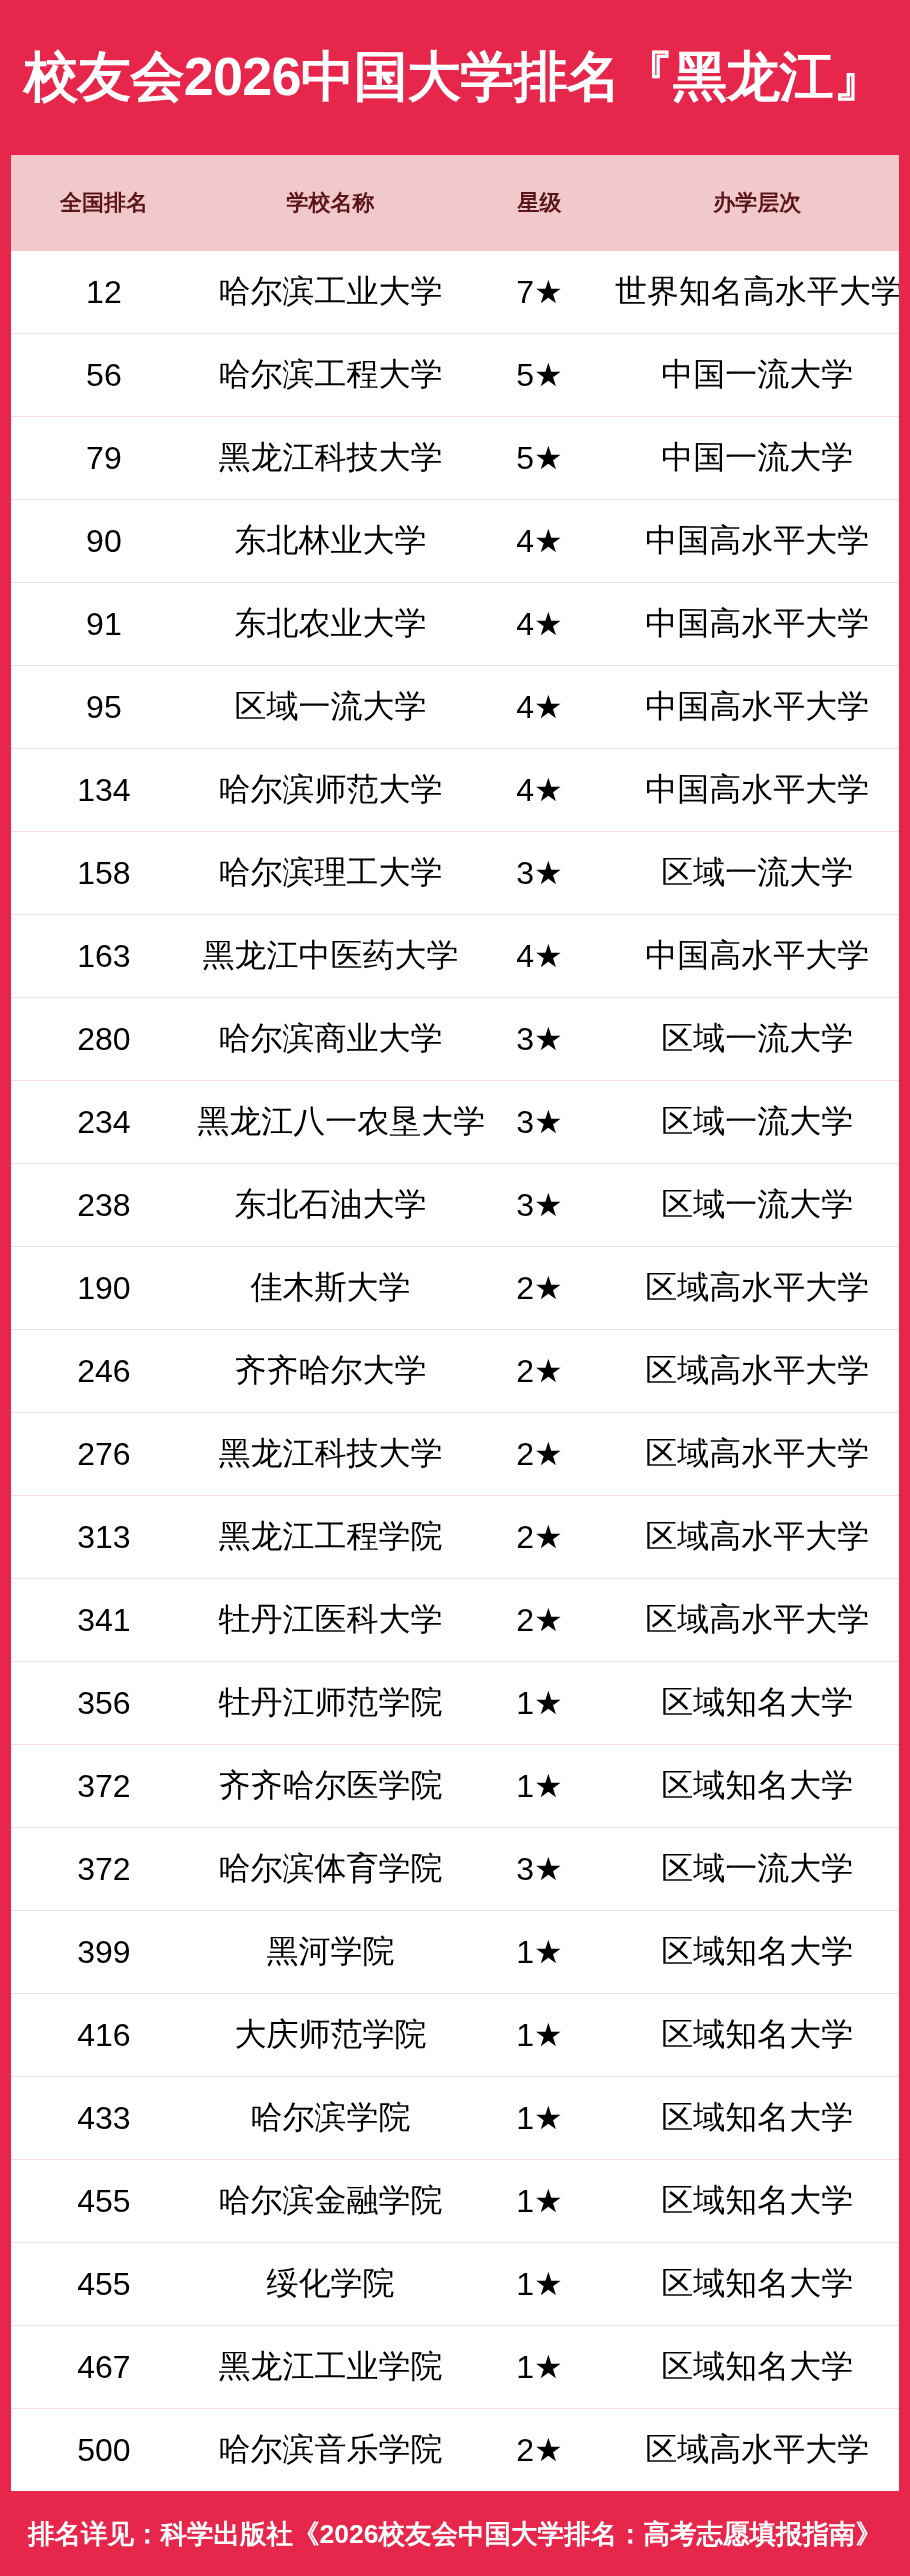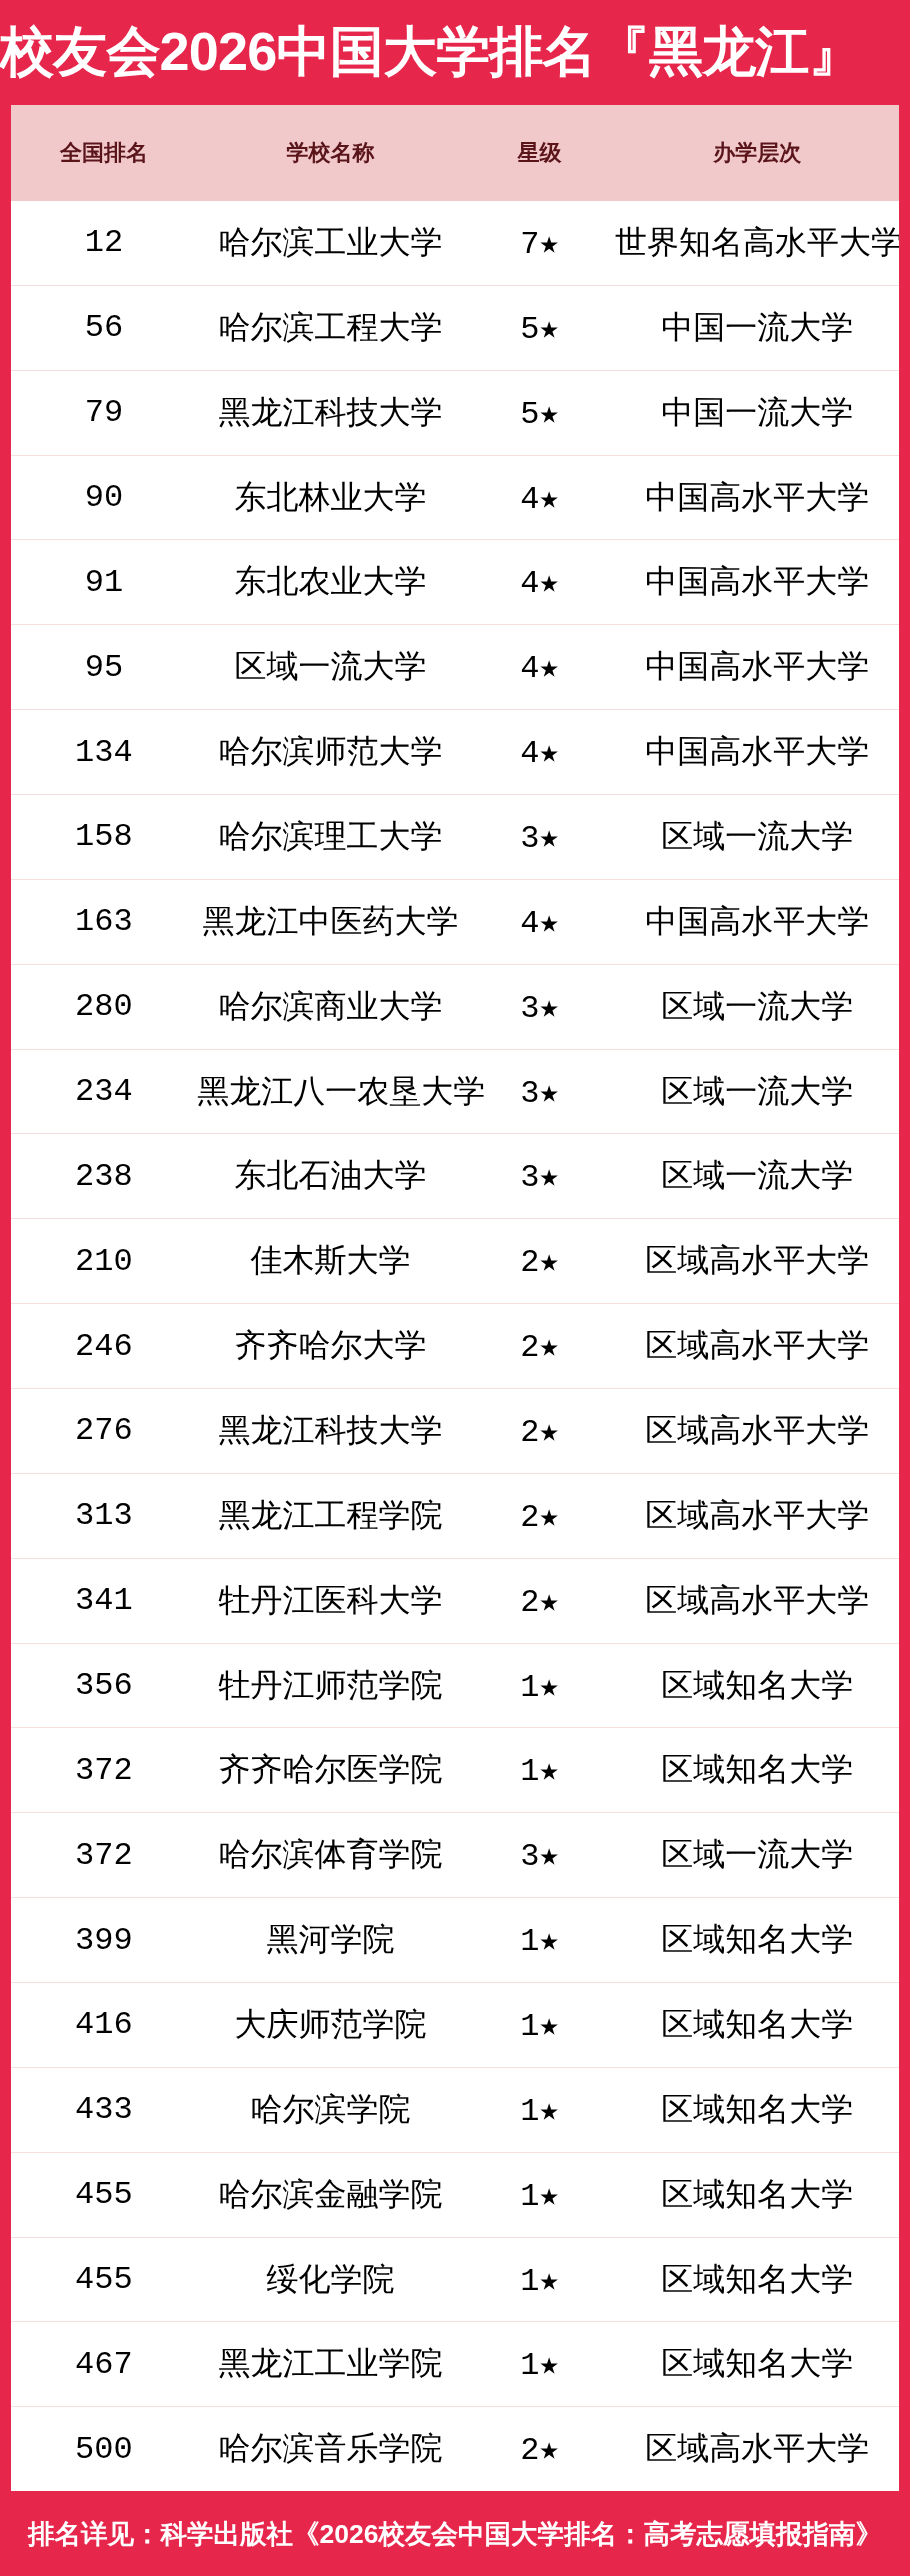--- a/index.html
+++ b/index.html
@@ -16,23 +16,24 @@
     height: 2576px;
     font-family: "Liberation Sans", sans-serif;
   }
   body {
     background: var(--red);
     display: flex;
     flex-direction: column;
   }
   .banner {
     flex: none;
-    height: 105px;
+    height: 155px;
     display: flex;
     align-items: center;
+    justify-content: center;
   }
   .banner h1 {
     color: var(--white);
     font-size: 54px;
     font-weight: 900;
     letter-spacing: -0.8px;
     white-space: nowrap;
   }
   .card {
     flex: 1 1 auto;
@@ -54,21 +55,20 @@
     text-align: center;
     color: var(--maroon);
     font-size: 22px;
     font-weight: 700;
     white-space: nowrap;
   }
   .tbody {
     flex: 1 1 auto;
     display: flex;
     flex-direction: column;
-    font-family: Liberation Mono, monospace;
   }
   .row {
     flex: 1 1 0;
     display: grid;
     grid-template-columns: 21% 30% 17% 32%;
     align-items: center;
   }
   .row + .row { border-top: 1.5px solid var(--line); }
   .row .cell {
     text-align: center;
@@ -185,21 +185,21 @@
   </div>
 
   <div class="row">
     <div class="cell">238</div>
     <div class="cell">东北石油大学</div>
     <div class="cell">3★</div>
     <div class="cell">区域一流大学</div>
   </div>
 
   <div class="row">
-    <div class="cell">210</div>
+    <div class="cell">190</div>
     <div class="cell">佳木斯大学</div>
     <div class="cell">2★</div>
     <div class="cell">区域高水平大学</div>
   </div>
 
   <div class="row">
     <div class="cell">246</div>
     <div class="cell">齐齐哈尔大学</div>
     <div class="cell">2★</div>
     <div class="cell">区域高水平大学</div>

